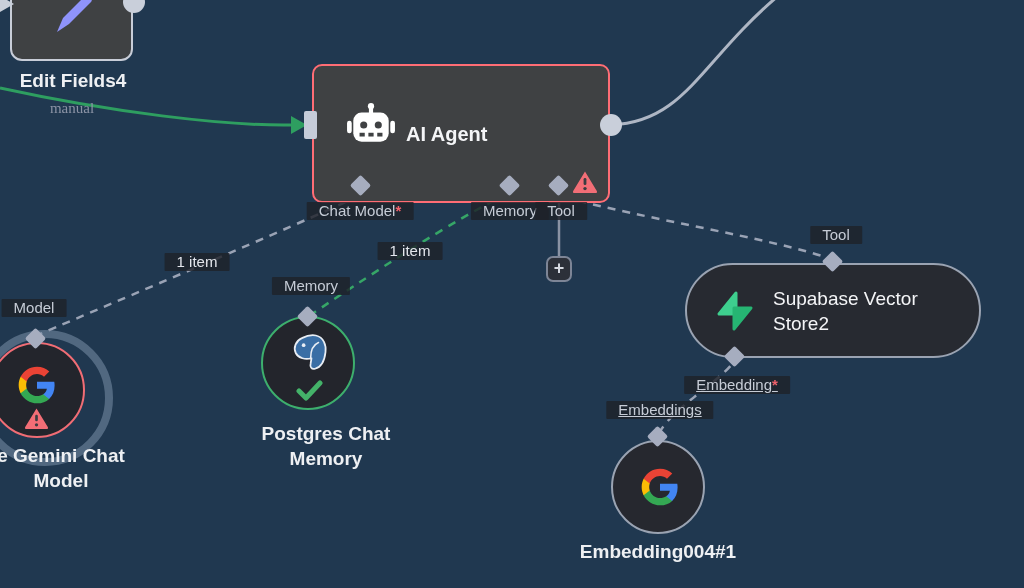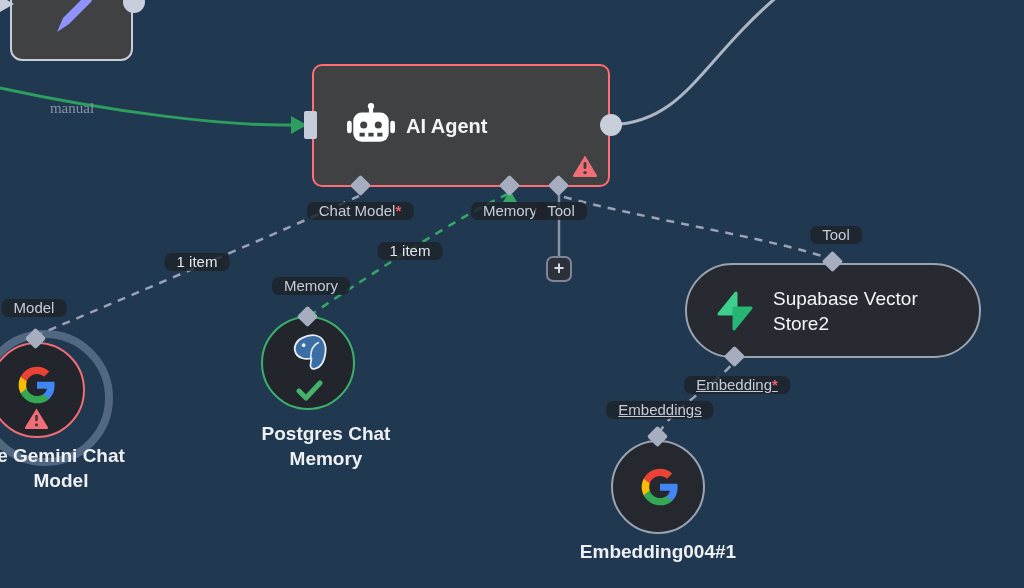--- a/index.html
+++ b/index.html
@@ -12,21 +12,21 @@
   .node{position:absolute;box-sizing:border-box;z-index:2;}
   .rect-node{background:#3f4143;border:2px solid #c8cdd8;border-radius:12px;}
   .agent-node{background:#3f4143;border:2.5px solid #ff6d75;border-radius:10px;}
   .pill-node{background:#272a31;border:2px solid #9aa3b2;border-radius:48px;}
   .round-node{background:#23252c;border-radius:50%;}
   .sel-ring{position:absolute;border:8px solid rgba(122,143,168,0.55);border-radius:50%;z-index:1;}
   .diamond{position:absolute;width:15px;height:15px;background:#a6adbf;border-radius:2px;
     transform:rotate(45deg);z-index:4;}
   .chip{position:absolute;transform:translateX(-50%);white-space:nowrap;z-index:5;
     background:rgba(30,34,42,0.82);color:#c6ccd6;font-size:15px;line-height:18px;
-    padding:0 12px;border-radius:7px;}
+    padding:0 12px;border-radius:1px;}
   .chip .req{color:#f0626c;font-weight:700;}
   .node-title{position:absolute;transform:translateX(-50%);text-align:center;z-index:3;
     color:#eef0f3;font-size:19px;font-weight:700;line-height:25px;white-space:nowrap;}
   .sub-label{position:absolute;transform:translateX(-50%);z-index:3;
     color:#8b93a5;font-size:15px;white-space:nowrap;font-family:Liberation Serif, serif;}
   .port-rect{position:absolute;width:13px;height:28px;background:#c6ccd9;border-radius:2px;z-index:4;}
   .port-circle{position:absolute;width:22px;height:22px;background:#c9cfda;border-radius:50%;z-index:4;}
   .agent-title{position:absolute;left:92px;top:50%;transform:translateY(-50%);
     color:#f4f5f7;font-size:20px;font-weight:700;}
   .warn{position:absolute;z-index:5;}
@@ -62,23 +62,24 @@
   <div class="node rect-node" style="left:10px;top:-36px;width:123px;height:97px;">
     <svg class="icon-wrap" style="left:37px;top:24px;" width="48" height="48" viewBox="0 0 48 48">
       <path d="M8,42 L14,28 L36,6 C39,3 45,9 42,12 L20,34 Z" fill="#8f93fb"></path>
     </svg>
   </div>
 
   <svg class="icon-wrap" style="left:-2px;top:-4px;" width="20" height="20" viewBox="0 0 20 20">
     <polygon points="2,0 2,16 16,8" fill="#c9cfda"></polygon>
   </svg>
   <div class="port-circle" style="left:123px;top:-9px;"></div>
+  <div class="node-title" style="left:73px;top:68px;">Edit Fields4</div>
   <div class="sub-label" style="left:72px;top:100px;">manual</div>
 
-  <div class="node agent-node" style="left:312px;top:64px;width:298px;height:123px;">
+  <div class="node agent-node" style="left:312px;top:64px;width:298px;height:139px;">
     <svg class="icon-wrap" style="left:32px;top:36px;" width="50" height="48" viewBox="0 0 48 46">
       <circle cx="24" cy="4" r="3" fill="#ffffff"></circle>
       <rect x="22" y="4" width="4" height="7" fill="#ffffff"></rect>
       <rect x="7" y="10" width="34" height="28" rx="8" fill="#ffffff"></rect>
       <rect x="1" y="18" width="4.5" height="12" rx="2.2" fill="#ffffff"></rect>
       <rect x="42.5" y="18" width="4.5" height="12" rx="2.2" fill="#ffffff"></rect>
       <circle cx="17" cy="22" r="3.4" fill="#3f4143"></circle>
       <circle cx="31" cy="22" r="3.4" fill="#3f4143"></circle>
       <rect x="13" y="29.5" width="5" height="3.6" fill="#3f4143"></rect>
       <rect x="21.5" y="29.5" width="5" height="3.6" fill="#3f4143"></rect>

